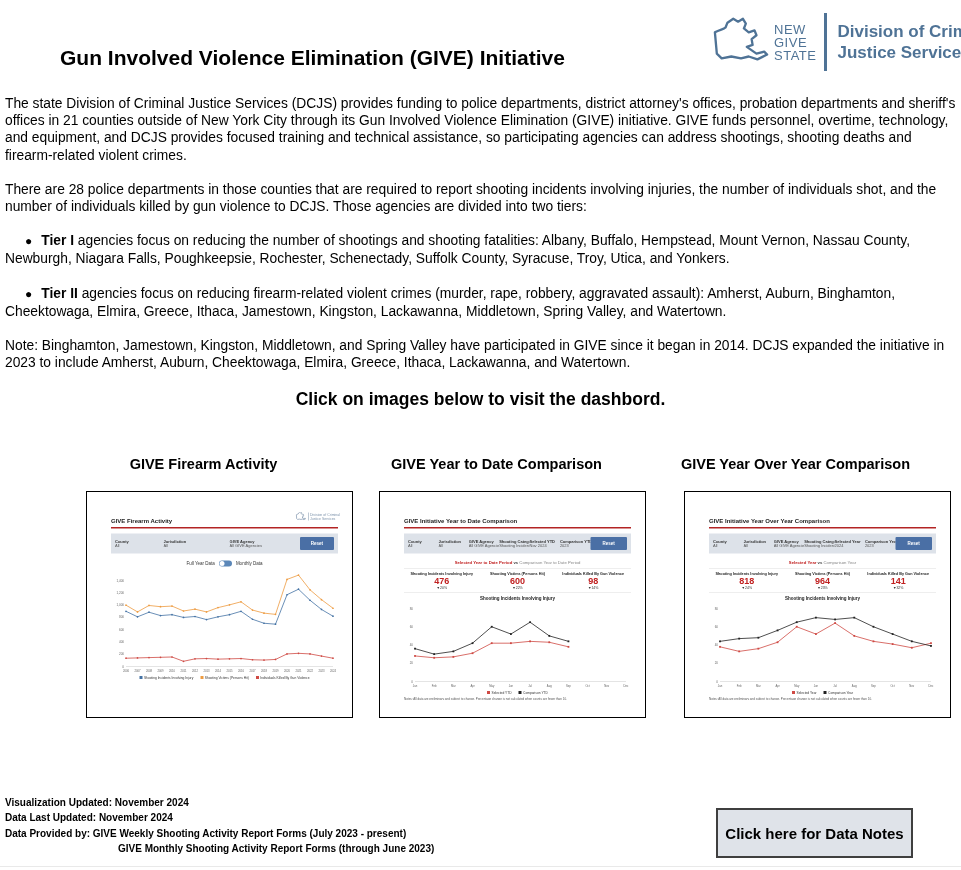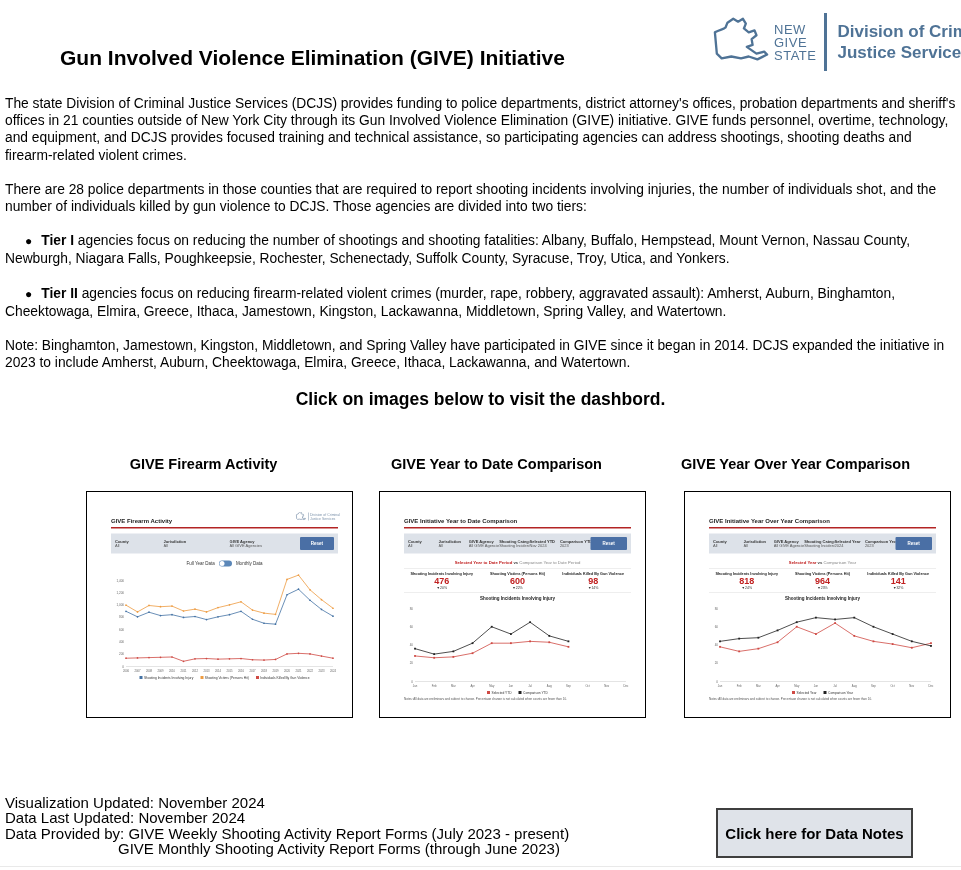--- a/index.html
+++ b/index.html
@@ -70,21 +70,21 @@
   .compare-line .sel { color:#c02020; font-weight:bold; }
   .compare-line .vs { color:#444; font-weight:bold; }
   .kpi-row { margin-top:8px; display:flex; border-top:1px solid #ddd; border-bottom:1px solid #ddd; padding:5px 0; }
   .kpi { flex:1; text-align:center; }
   .kpi .klabel { font-size:7.5px; font-weight:bold; color:#222; }
   .kpi .kvalue { font-size:18px; font-weight:bold; color:#c02020; line-height:20px; }
   .kpi .kdelta { font-size:7px; color:#333; }
   .mini-chart-title { margin-top:6px; text-align:center; font-size:9px; font-weight:bold; color:#222; }
   .mini-notes { margin-top:6px; font-size:6px; color:#555; }
   
-  .footer { position:absolute; left:5px; top:795px; font-size:15px; line-height:15.4px; }
+  .footer { position:absolute; left:5px; top:795px; font-size:10px; line-height:15.4px;font-weight:bold; }
   .footer .indent { padding-left:113px; }
   .data-notes-btn {
     position:absolute; left:716px; top:808px; width:197px; height:50px;
     background:#dfe3e9; border:2px solid #3f3f3f;
     font-size:15px; font-weight:bold; color:#000;
     display:flex; align-items:center; justify-content:center; cursor:pointer;
   }
   .bottom-line { position:absolute; left:0; top:866px; width:961px; height:1px; background:#e9e9e9; }
 </style>
 </head>

